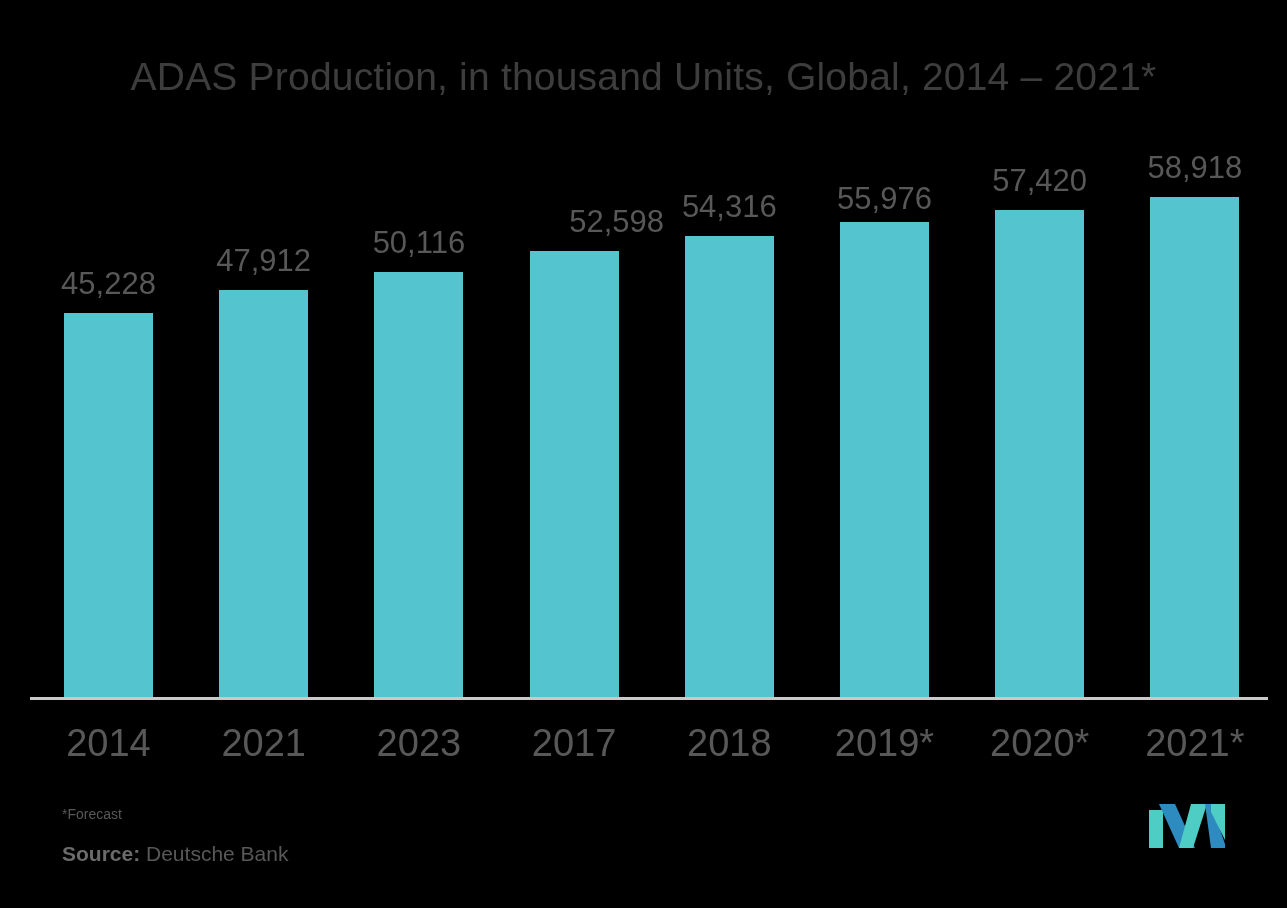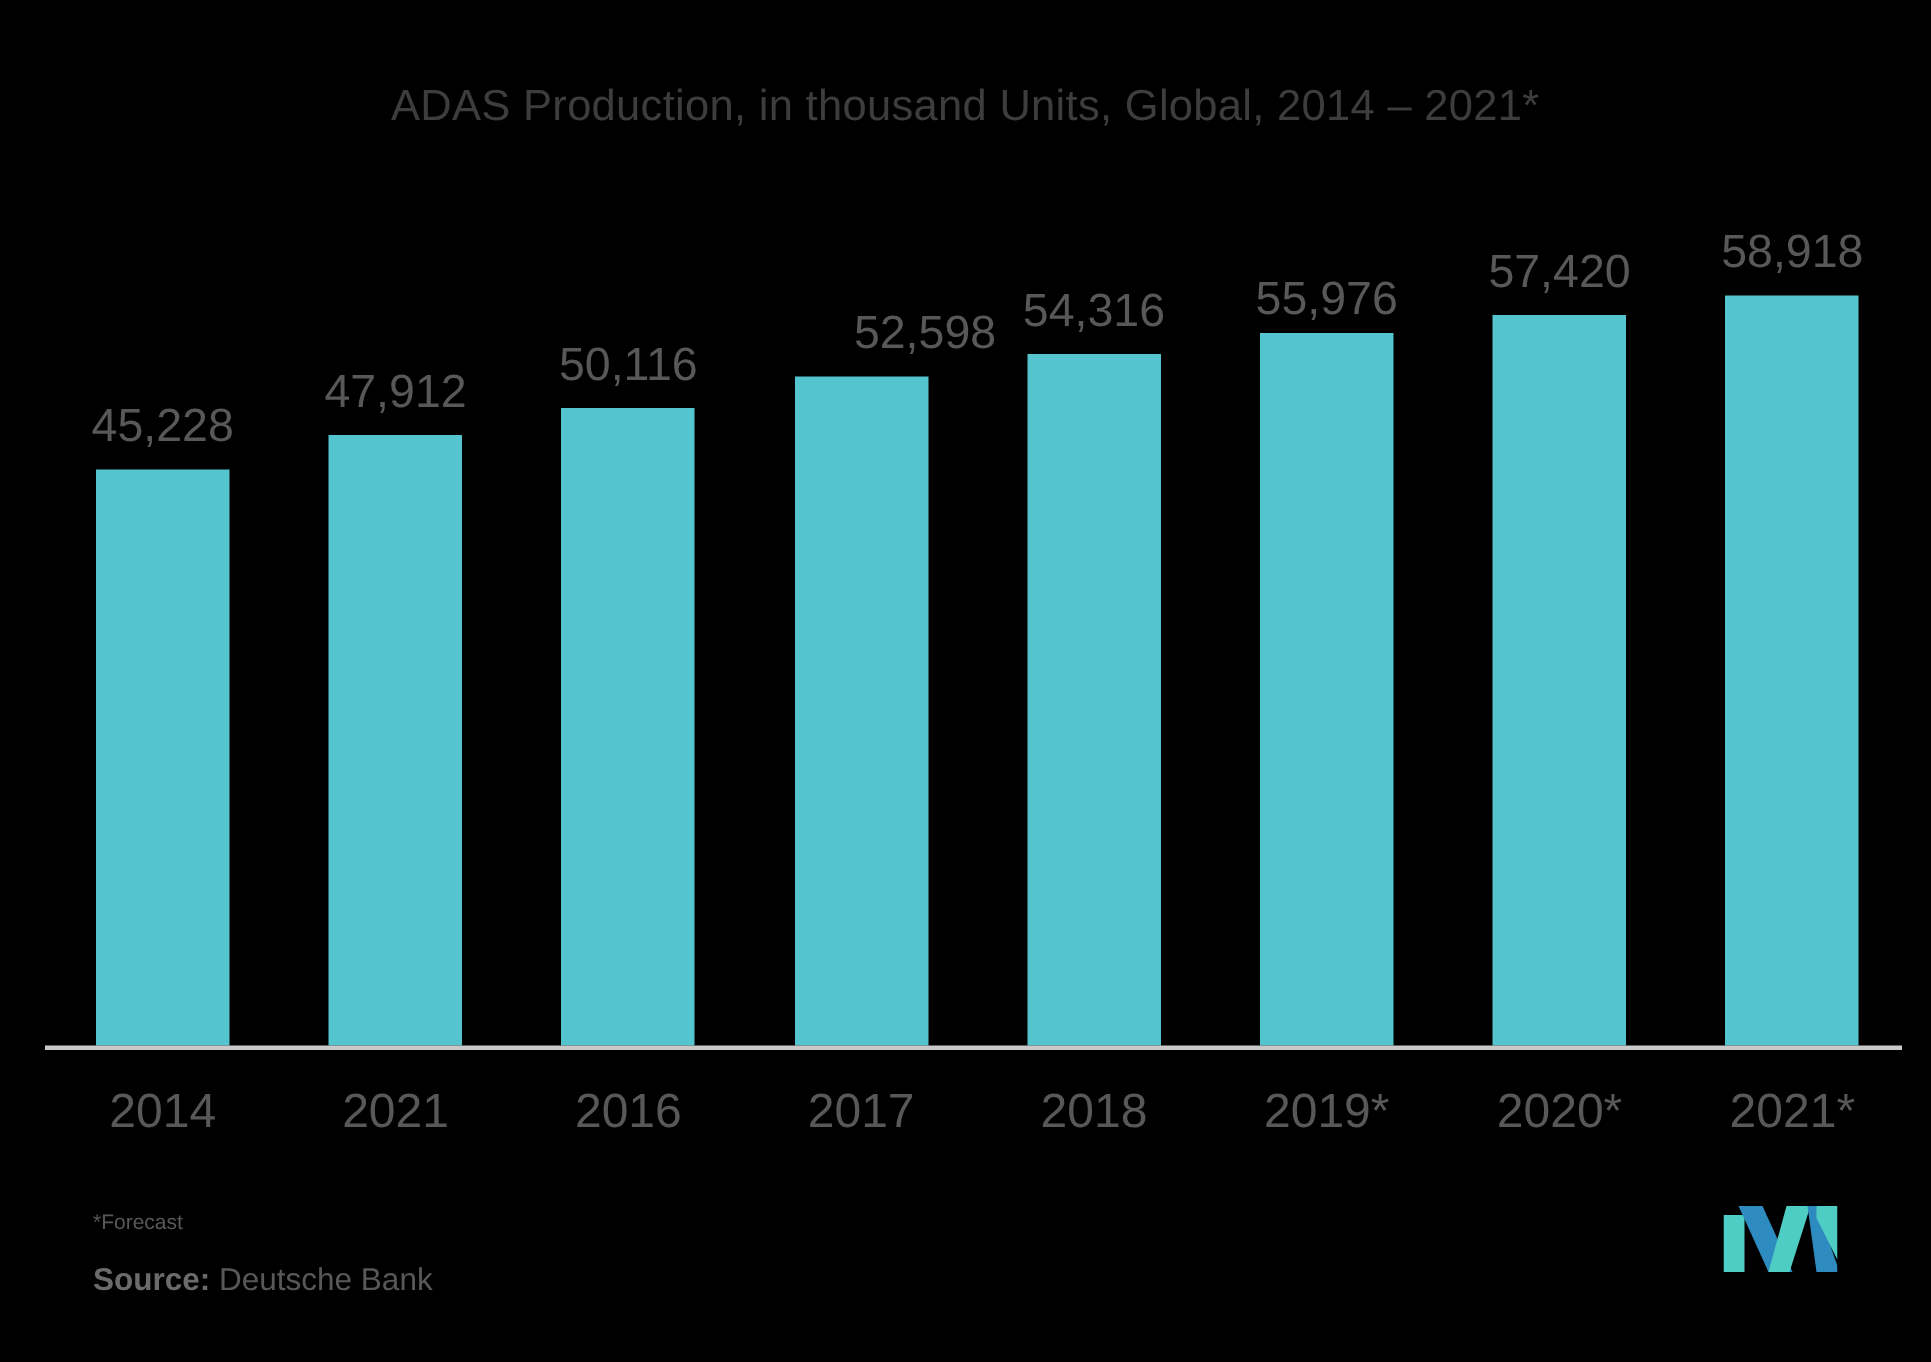--- a/index.html
+++ b/index.html
@@ -5,21 +5,21 @@
   html,body{margin:0;padding:0;background:#000;}
   body{
     width:1287px;height:908px;position:relative;overflow:hidden;
     font-family:"Liberation Sans","DejaVu Sans",sans-serif;
     background:#000000;
   }
   .chart-title{
     position:absolute;left:0;top:55px;width:1287px;
     text-align:center;
     color:#3d3d3d;
-    font-size:29px;
+    font-size:39px;
     font-weight:400;
     letter-spacing:.2px;
     white-space:nowrap;
   }
   .plot{
     position:absolute;left:0;top:0;width:1287px;height:908px;
   }
   .axis-line{
     position:absolute;left:30px;top:697px;width:1238px;height:3px;
     background:#c9c9c9;
@@ -34,21 +34,21 @@
     text-align:center;
     color:#585858;
     font-size:31px;
     font-weight:400;
     white-space:nowrap;
   }
   .tick-label{
     position:absolute;top:722px;
     text-align:center;
     color:#585858;
-    font-size:32px;
+    font-size:38px;
     font-weight:400;
     white-space:nowrap;
   }
   .footnote{
     position:absolute;left:62px;top:806px;
     color:#585858;font-size:14px;font-weight:400;white-space:nowrap;
   }
   .source{
     position:absolute;left:62px;top:842px;
     color:#585858;font-size:21px;font-weight:400;white-space:nowrap;
@@ -79,21 +79,21 @@
       <div class="bar-label" style="left: 794.5px; width: 180px; top: 181px;">55,976</div>
       <div class="bar" style="left: 995.2px; width: 89px; height: 487.307px; top: 209.693px; bottom: auto; background: rgb(84, 197, 206);"></div>
       <div class="bar-label" style="left: 949.7px; width: 180px; top: 162.693px;">57,420</div>
       <div class="bar" style="left: 1150.4px; width: 89px; height: 500px; top: 197px; bottom: auto; background: rgb(84, 197, 206);"></div>
       <div class="bar-label" style="left: 1104.9px; width: 180px; top: 150px;">58,918</div>
     </div>
   <div class="axis-line"></div>
   <div id="ticks-layer">
       <div class="tick-label" style="left: 18.5px; width: 180px;">2014</div>
       <div class="tick-label" style="left: 173.7px; width: 180px;">2021</div>
-      <div class="tick-label" style="left: 328.9px; width: 180px;">2016</div>
+      <div class="tick-label" style="left: 328.9px; width: 180px;">2023</div>
       <div class="tick-label" style="left: 484.1px; width: 180px;">2017</div>
       <div class="tick-label" style="left: 639.3px; width: 180px;">2018</div>
       <div class="tick-label" style="left: 794.5px; width: 180px;">2019*</div>
       <div class="tick-label" style="left: 949.7px; width: 180px;">2020*</div>
       <div class="tick-label" style="left: 1104.9px; width: 180px;">2021*</div>
     </div>
 </div>
 
 <div class="footnote">*Forecast</div>
 <div class="source"><b>Source:</b><span> Deutsche Bank</span></div>

